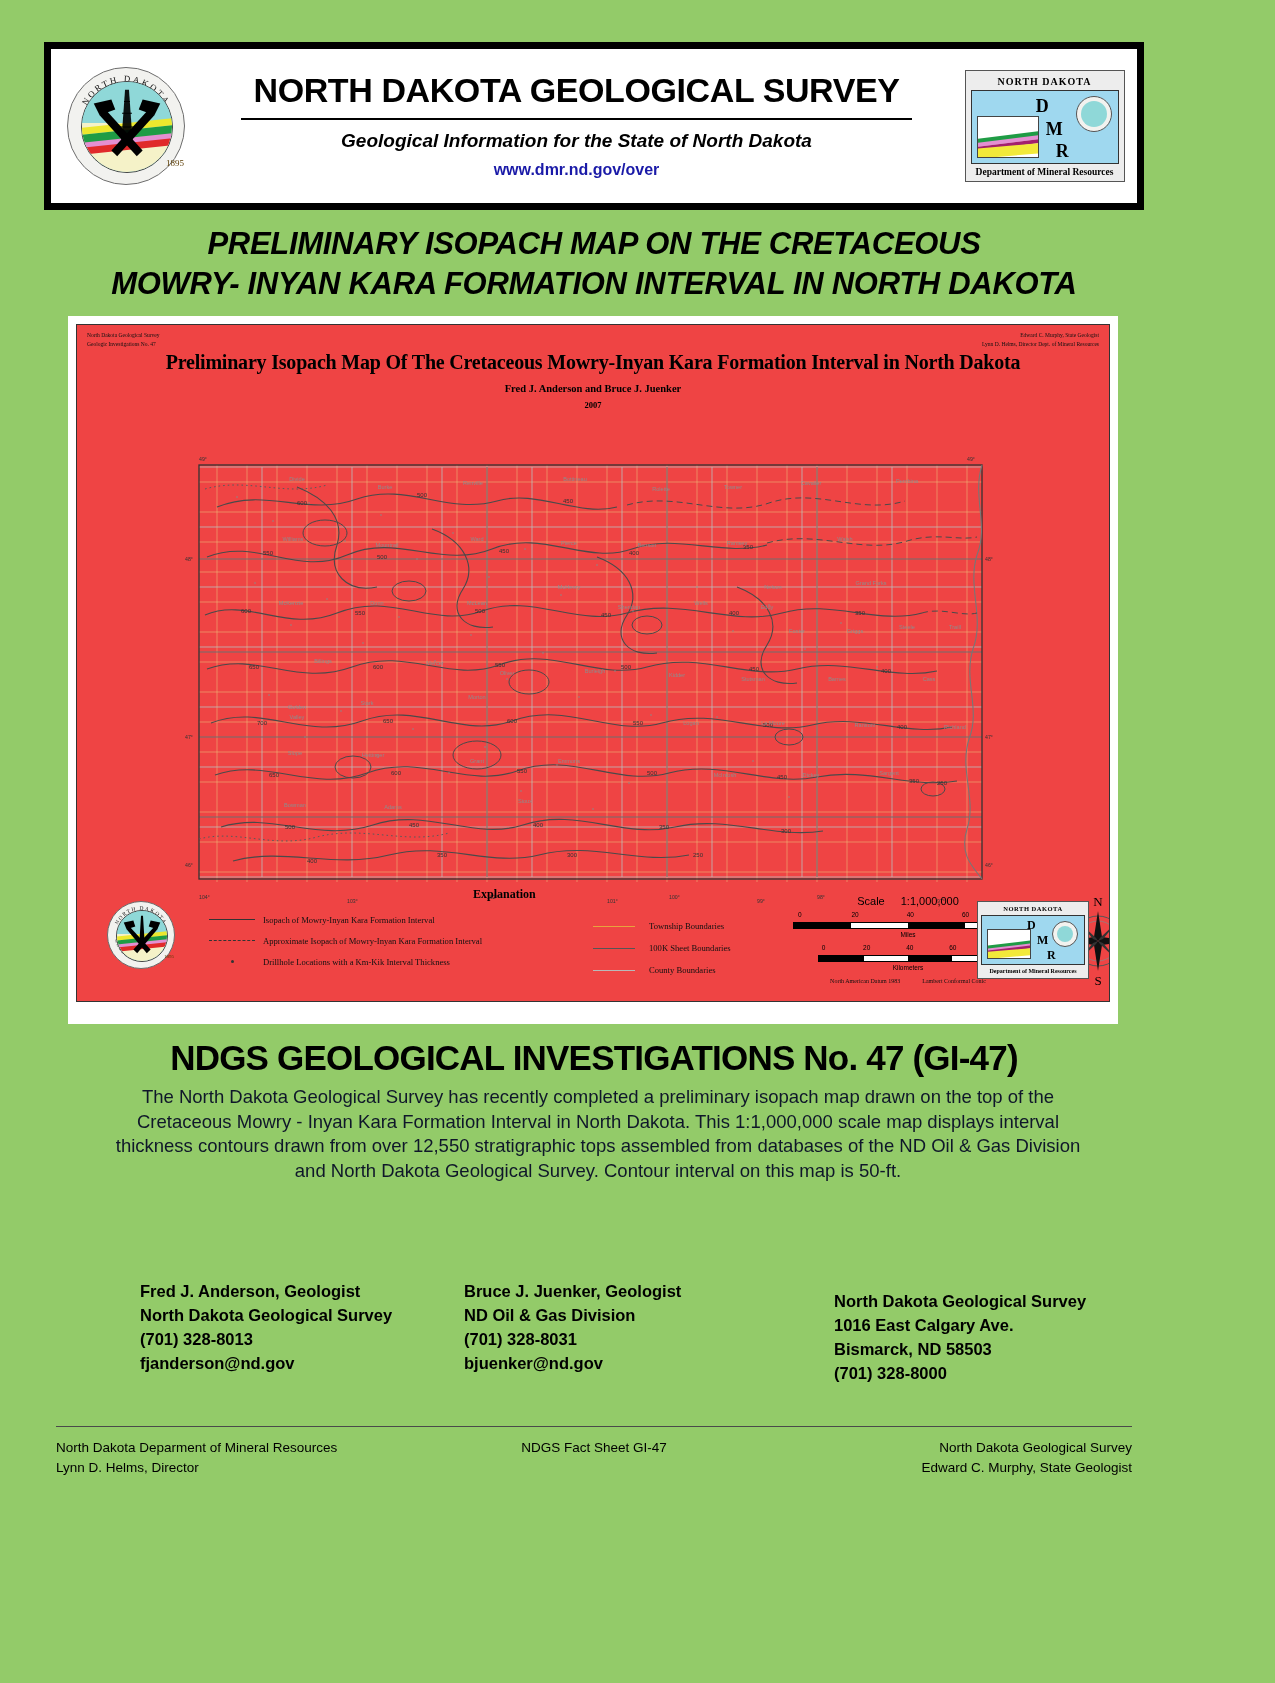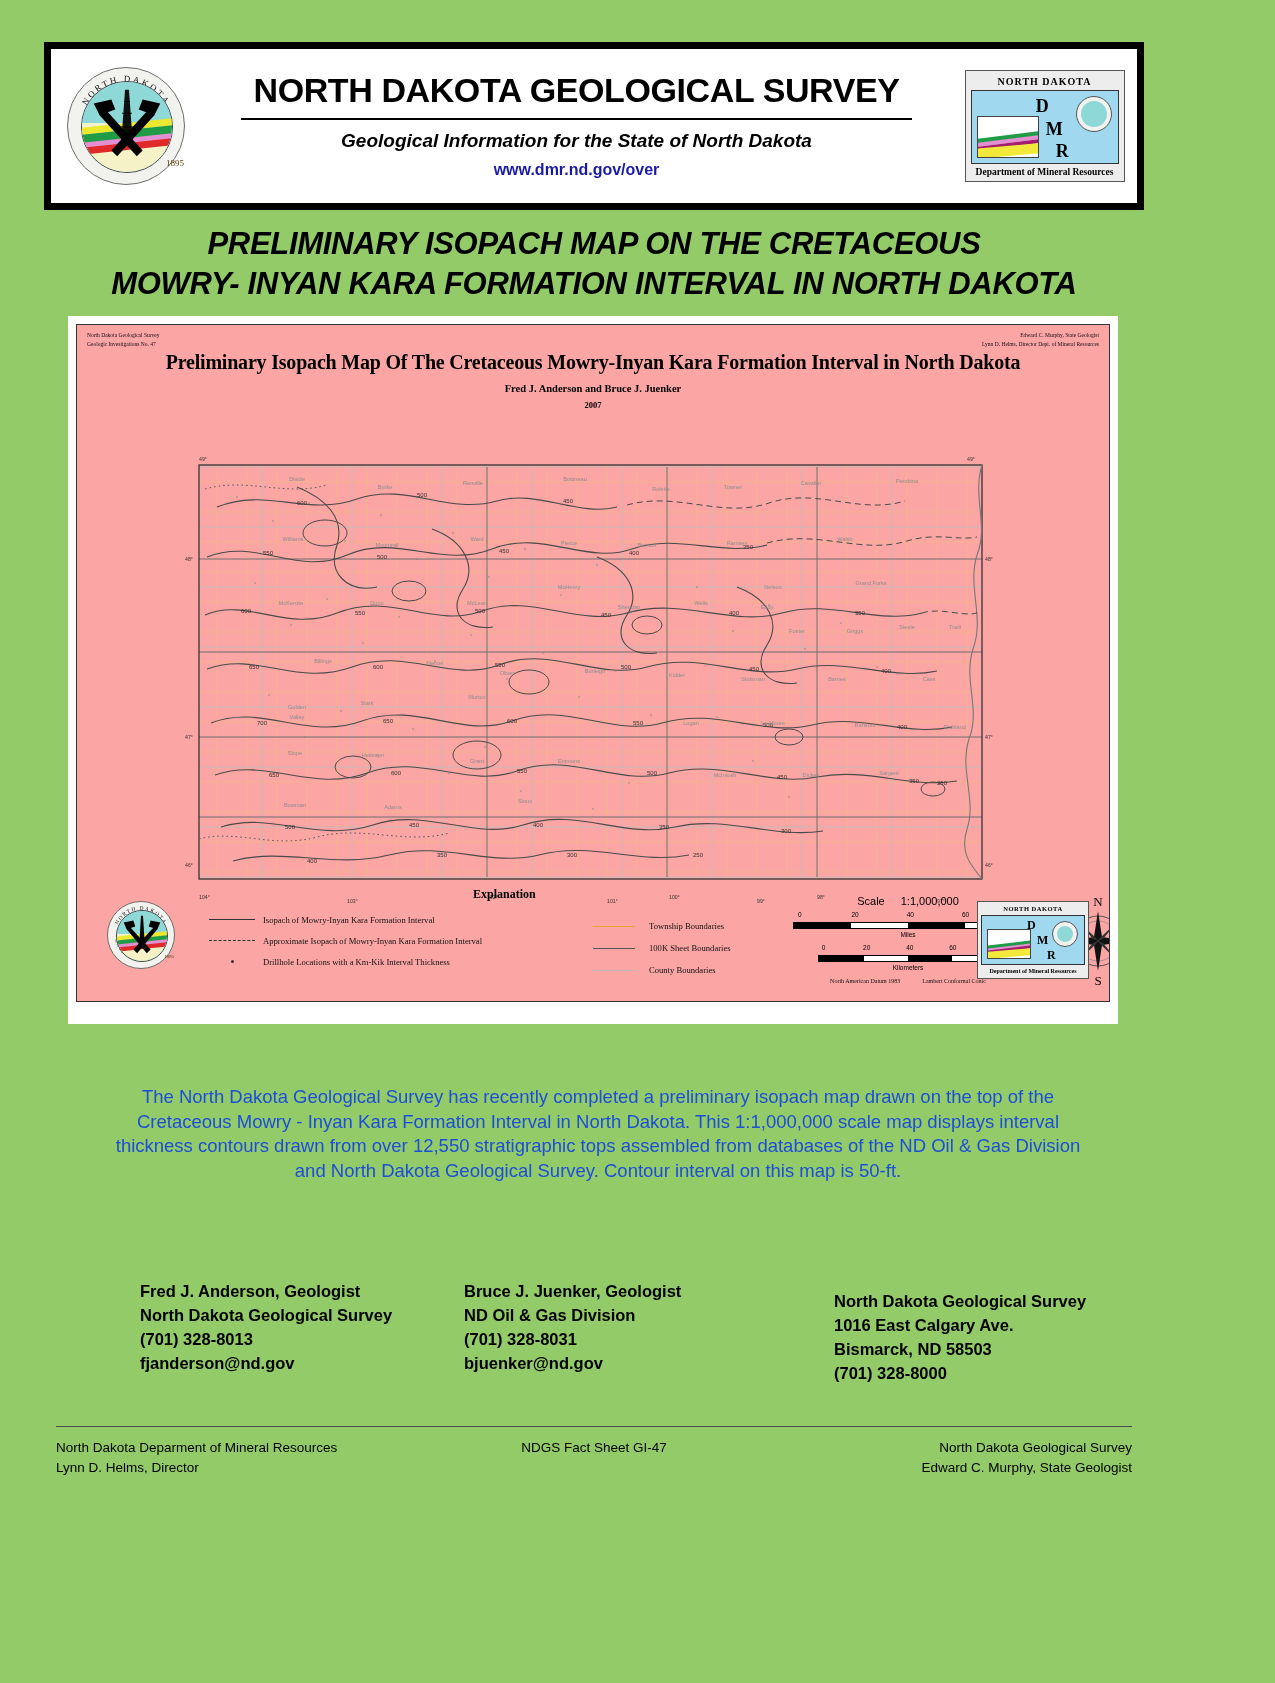--- a/index.html
+++ b/index.html
@@ -96,21 +96,21 @@
   }
 
   
   .map-panel {
     position: absolute; left: 40px; top: 288px;
     width: 1050px; height: 708px;
     background: #ffffff;
   }
   .map-sheet {
     position:absolute; left: 8px; top: 8px; right: 8px; bottom: 22px;
-    border: 1.2px solid #333; background:#fca5a5; overflow:hidden;
+    border: 1.2px solid #333; background:#ef4444; overflow:hidden;
   }
   .ms-corner { position:absolute; font-family:"Liberation Serif", serif; color:#111; }
   .ms-corner.left { left: 10px; top: 6px; font-size: 5.5px; line-height: 1.55; }
   .ms-corner.right { right: 10px; top: 6px; font-size: 5.5px; line-height: 1.55; text-align: right; }
   .ms-title { text-align:center; margin-top: 26px; font-family:"Liberation Serif", serif;
               font-weight: bold; font-size: 20px; color:#000; letter-spacing: -0.2px; }
   .ms-authors { text-align:center; margin-top: 9px; font-family:"Liberation Serif", serif;
                 font-weight: bold; font-size: 10.5px; color:#000; }
   .ms-year { text-align:center; margin-top: 6px; font-family:"Liberation Serif", serif;
              font-weight: bold; font-size: 8.5px; color:#000; }
@@ -173,21 +173,21 @@
   .locator .dmr .dmr-badge { width: 26px; height: 26px; }
   .locator .dmr .dmr-bot { font-size: 6px; }
 
   
   .pub-title {
     position:absolute; left: 16px; top: 1010px; width: 1100px; text-align:center;
     font-size: 35px; font-weight: bold; color:#000; letter-spacing: -0.8px;
   }
   .pub-desc {
     position:absolute; left: 70px; top: 1057px; width: 1000px; text-align:center;
-    font-size: 18.5px; color:#1d4ed8; line-height: 1.33;
+    font-size: 18.5px; color:#0f172a; line-height: 1.33;
   }
   .contacts-heads { position:absolute; left: 16px; top: 1205px; width: 1100px; height: 30px; }
   .key-contacts-head { position:absolute; left: 270px; top:0; font-size: 17px; font-weight:bold; color:#000; }
   .office-head { position:absolute; left: 830px; top: 10px; font-size: 17px; font-weight:bold; color:#000; }
 
   .contact-cols { position:absolute; left: 16px; top: 1252px; width: 1100px; }
   .ccol { position:absolute; top:0; font-size: 16.5px; font-weight:bold; color:#000; line-height: 1.45; }
   .ccol.c1 { left: 96px; }
   .ccol.c2 { left: 420px; }
   .ccol.c3 { left: 790px; top: 10px; }
@@ -757,20 +757,21 @@
                   </div>
             </div>
             <div class="dmr-bot">Department of Mineral Resources</div>
           </div>
         </div>
 
       </div>
     </div>
   </div>
 
+  <div class="pub-title">NDGS GEOLOGICAL INVESTIGATIONS No. 47 (GI-47)</div>
   <div class="pub-desc">The North Dakota Geological Survey has recently completed a preliminary isopach map drawn on the top of the Cretaceous Mowry - Inyan Kara Formation Interval in North Dakota.  This 1:1,000,000 scale map displays interval thickness contours drawn from over 12,550 stratigraphic tops assembled from databases of the ND Oil &amp; Gas Division and North Dakota Geological Survey. Contour interval on this map is 50-ft.</div>
 
 
   <div class="contact-cols">
     <div class="ccol c1">
       <div>Fred J. Anderson, Geologist</div>
       <div>North Dakota Geological Survey</div>
       <div>(701) 328-8013</div>
       <div>fjanderson@nd.gov</div>
     </div>

